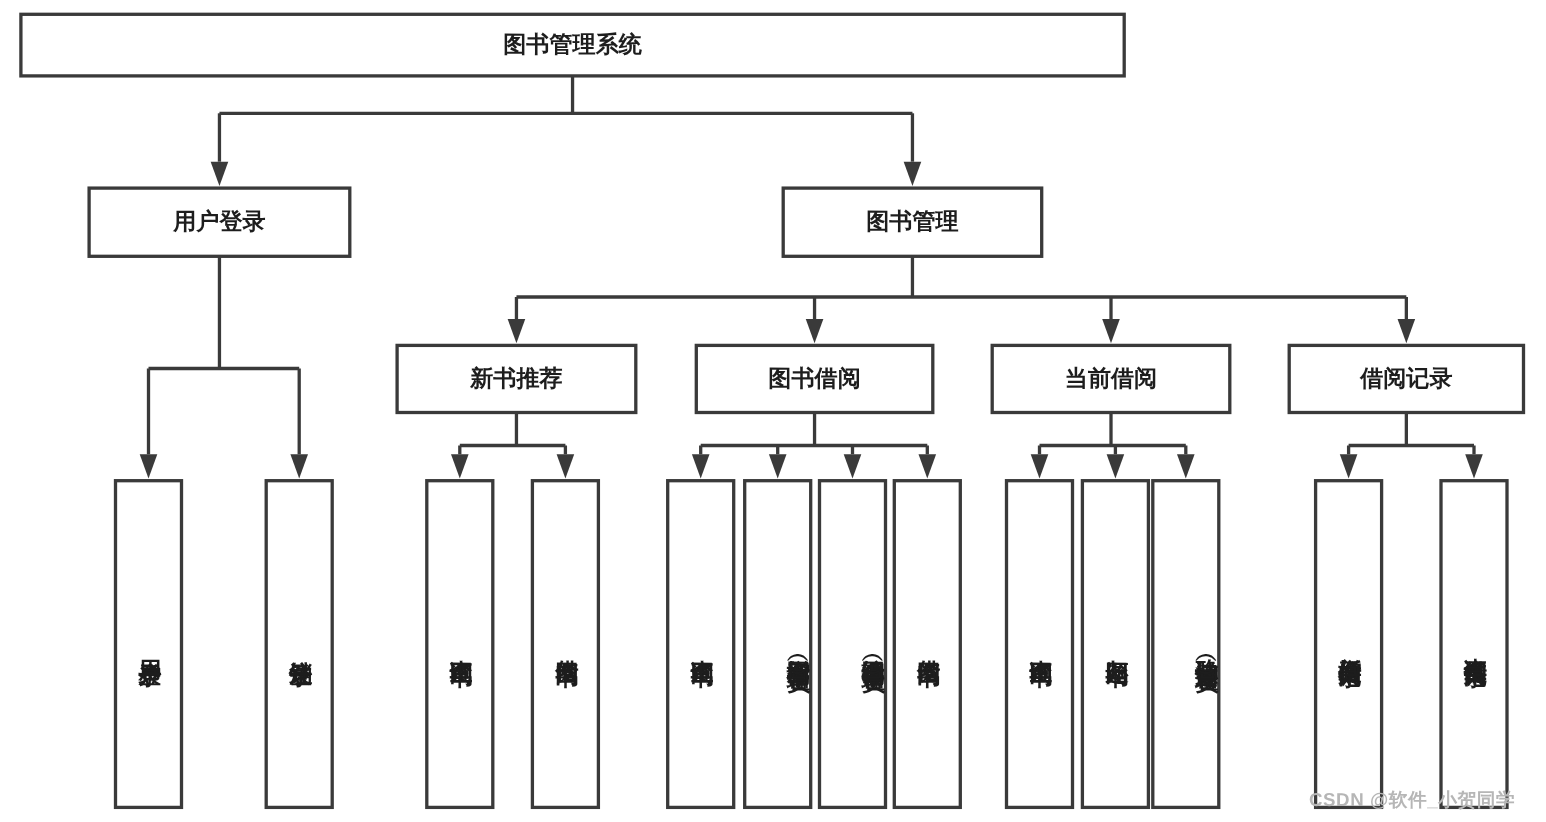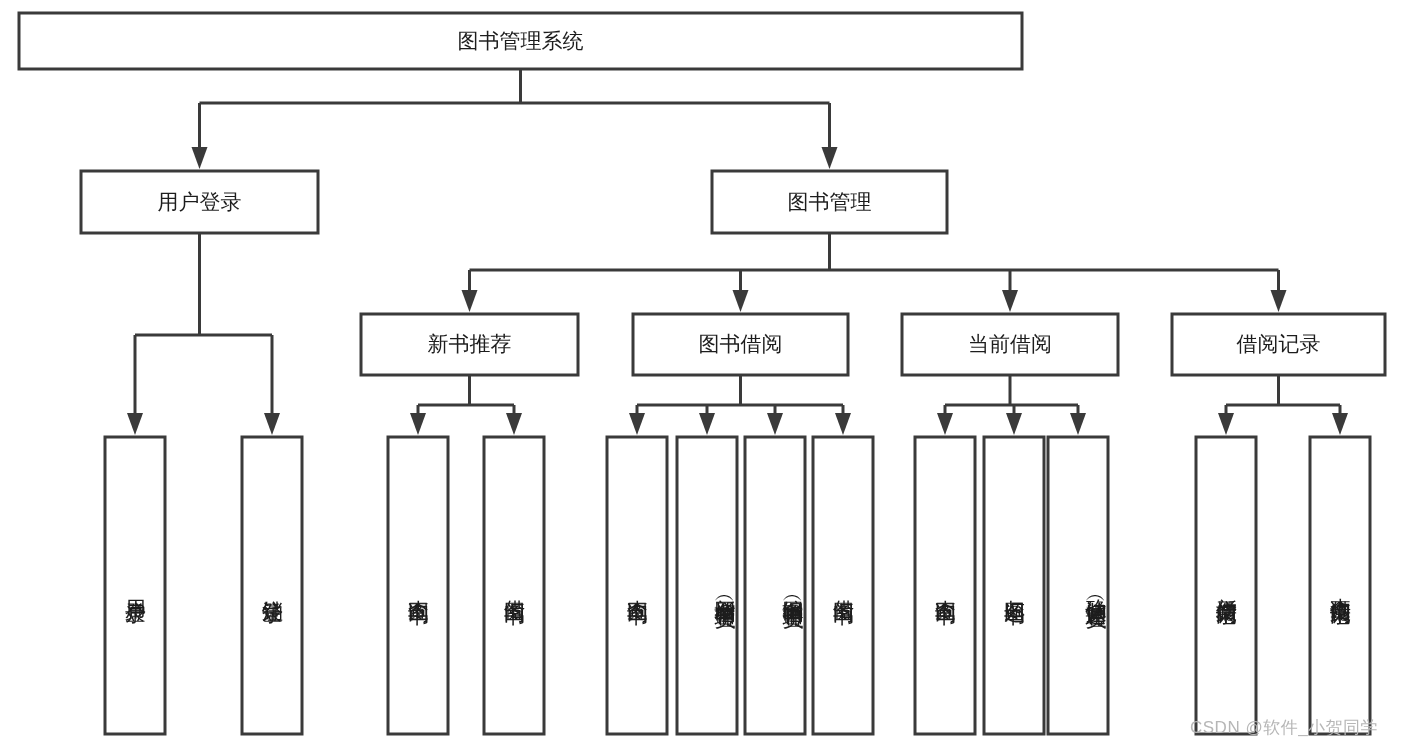--- a/index.html
+++ b/index.html
@@ -11,20 +11,21 @@
     width: 1405px;
     height: 747px;
     font-family: "Liberation Sans", "DejaVu Sans", sans-serif;
     overflow: hidden;
   }
   #diagram-root {
     position: relative;
     width: 1405px;
     height: 562px;
     background: #ffffff;
+    font-weight: bold;
   }
   svg.diagram-canvas {
     position: absolute;
     left: 0;
     top: 0;
     width: 1405px;
     height: 747px;
   }
   .node-box {
     fill: #ffffff;

